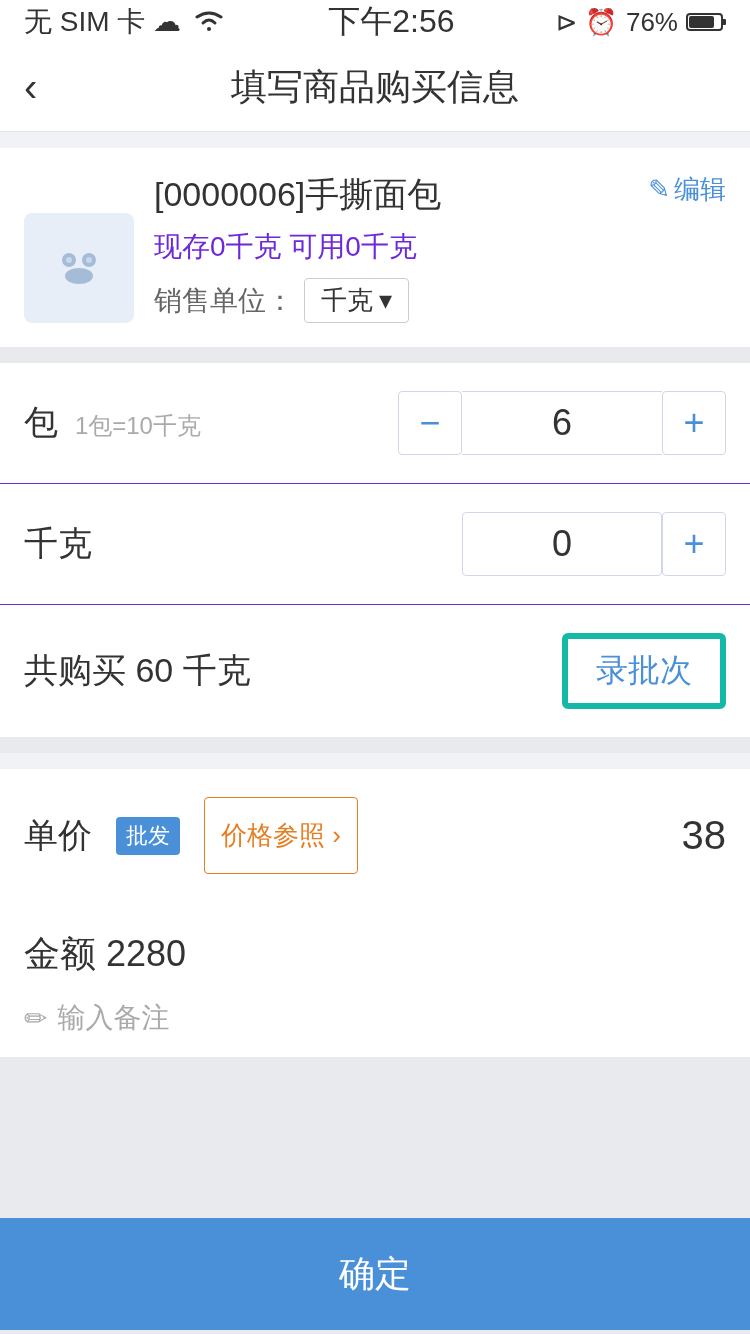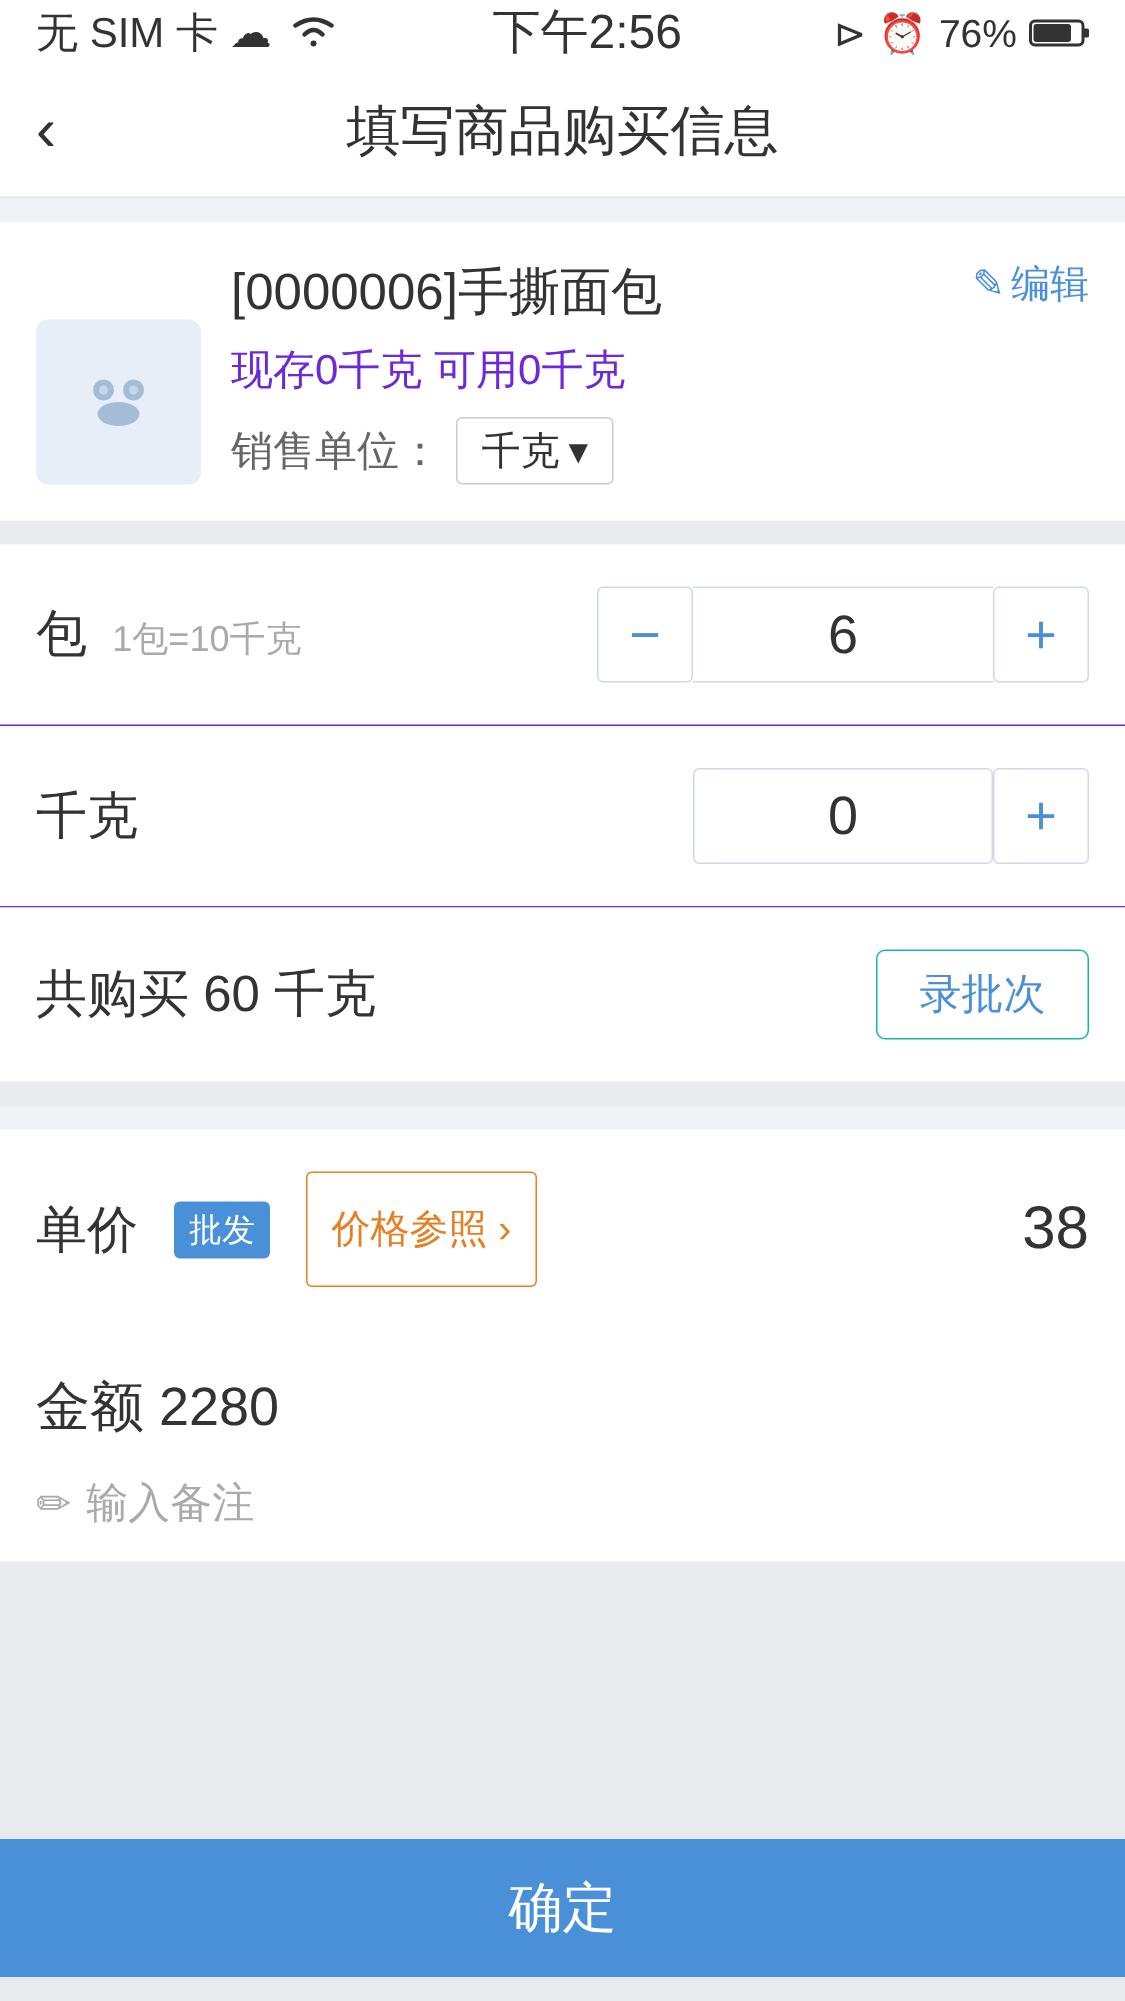--- a/index.html
+++ b/index.html
@@ -149,26 +149,26 @@
     
     .summary-row {
       background: #fff;
       padding: 28px 24px;
       display: flex;
       align-items: center;
       justify-content: space-between;
     }
     .summary-text { font-size: 34px; color: #333; }
     .record-batch-btn {
-      border: 1px solid #14b8a6;
+      border: 6px solid #14b8a6;
       color: #4a90d9;
       background: #fff;
       border-radius: 6px;
       padding: 10px 28px;
-      font-size: 28px;
+      font-size: 32px;
       cursor: pointer;
     }
 
     
     .price-section {
       background: #fff;
       margin-top: 16px;
       padding: 28px 24px;
       display: flex;
       align-items: center;
@@ -214,24 +214,24 @@
 
     
     .content-area {
       min-height: 300px;
       background: #e8eaee;
     }
 
     
     .confirm-bar {
       position: fixed;
-      bottom: 16px;
+      bottom: 4px;
       left: 0;
       width: 750px;
-      height: 92px;
+      height: 112px;
       background: #4a90d9;
       display: flex;
       align-items: center;
       justify-content: center;
       cursor: pointer;
     }
     .confirm-btn-text {
       font-size: 36px;
       color: #fff;
       font-weight: 500;

